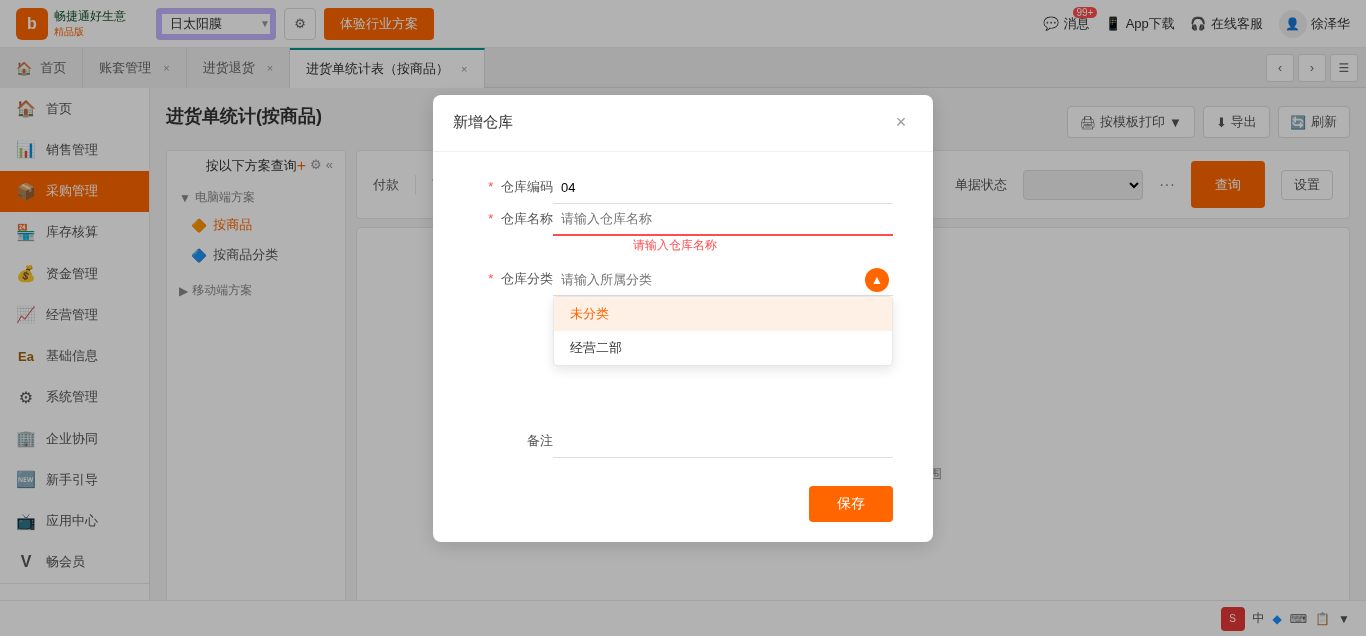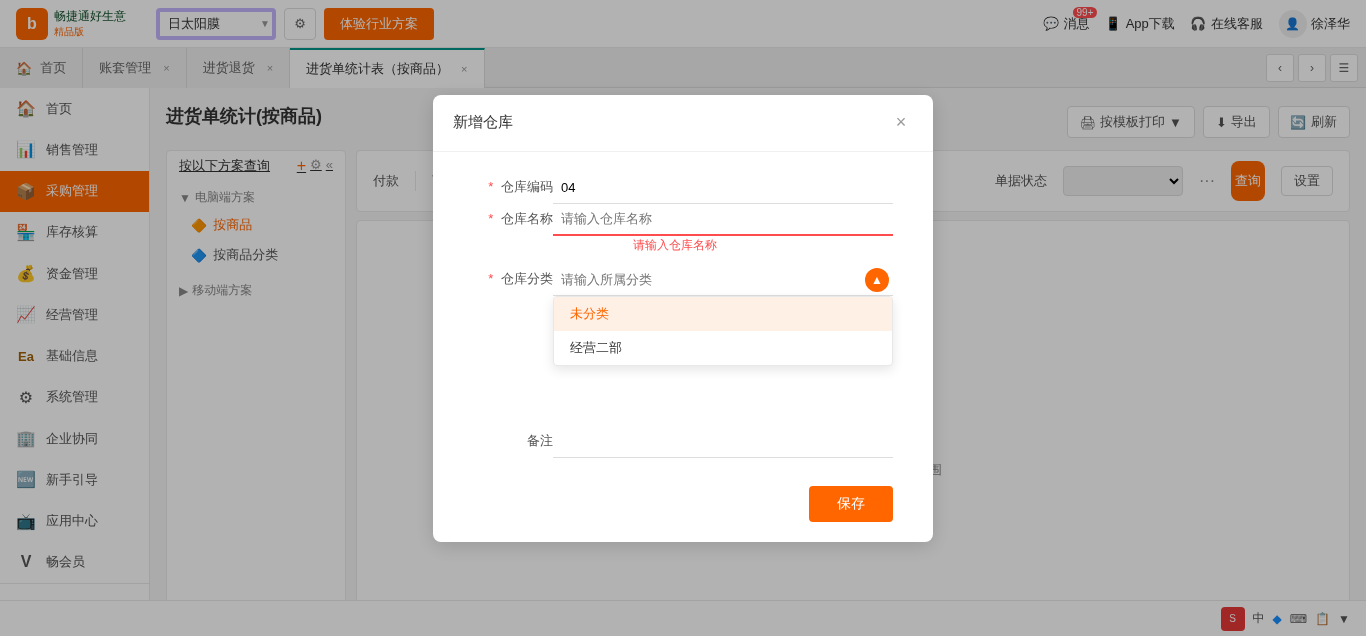--- a/index.html
+++ b/index.html
@@ -30,21 +30,21 @@
       color: white; font-weight: bold; font-size: 16px;
     }
     .logo-sub { font-size: 10px; color: #ff6600; }
     .topbar-search {
       flex: 1;
       display: flex; align-items: center; gap: 8px;
       padding-left: 20px;
     }
     .search-select {
       height: 32px;
-      border: 4px solid #c4b5fd;
+      border: 6px solid #c4b5fd;
       border-radius: 4px;
       padding: 0 24px 0 8px;
       font-size: 13px;
       color: #333;
       background: #fff;
       min-width: 120px;
       appearance: none;
       position: relative;
     }
     .search-wrap {
@@ -176,21 +176,21 @@
     .btn-outline {
       height: 32px; padding: 0 12px;
       background: white; color: #555;
       border: 1px solid #ddd; border-radius: 4px;
       font-size: 13px; cursor: pointer;
       display: flex; align-items: center; gap: 4px;
     }
     .scheme-header {
       padding: 6px 12px;
       font-size: 13px; color: #333;
-      display: flex; align-items: center; justify-content: space-between; text-decoration: underline;
+      display: flex; align-items: center; justify-content: flex-end;
     }
     .scheme-item {
       padding: 6px 24px;
       font-size: 13px; color: #555;
       cursor: pointer; display: flex; align-items: center; gap: 6px;
     }
     .scheme-item.active { color: #ff6600; }
     .filter-select {
       height: 30px; border: 1px solid #ddd; border-radius: 4px;
       padding: 0 8px; font-size: 13px; min-width: 120px;
@@ -498,21 +498,21 @@
           <div style="width:1px;height:20px;background:#e8e8e8;"></div>
           <span style="color:#555;font-size:13px;">商品</span>
           <div style="flex:1;"></div>
           <span style="color:#555;font-size:13px;">单据状态</span>
           <div style="position:relative;">
             <select class="filter-select">
               <option></option>
             </select>
           </div>
           <span style="color:#888;cursor:pointer;font-size:16px;">···</span>
-          <button class="btn-primary" style="height:40px;padding:0 4px;font-size:13px;border-radius:8px;">查询</button>
+          <button class="btn-primary" style="height:47px;padding:0 24px;font-size:13px;">查询</button>
           <button class="btn-outline" style="height:30px;">设置</button>
         </div>
 
         <div style="flex:1;background:white;border:1px solid #e8e8e8;border-radius:4px;display:flex;flex-direction:column;align-items:center;justify-content:center;gap:8px;">
           <div style="width:80px;height:80px;background:#f5f5f5;border-radius:50%;display:flex;align-items:center;justify-content:center;font-size:36px;color:#ddd;">📦</div>
           <div style="display:flex;align-items:center;gap:4px;color:#888;font-size:13px;">
             <span>⊙</span>
             <span>请选择要使用的方案</span>
           </div>
           <div style="display:flex;align-items:center;gap:4px;color:#888;font-size:13px;">

